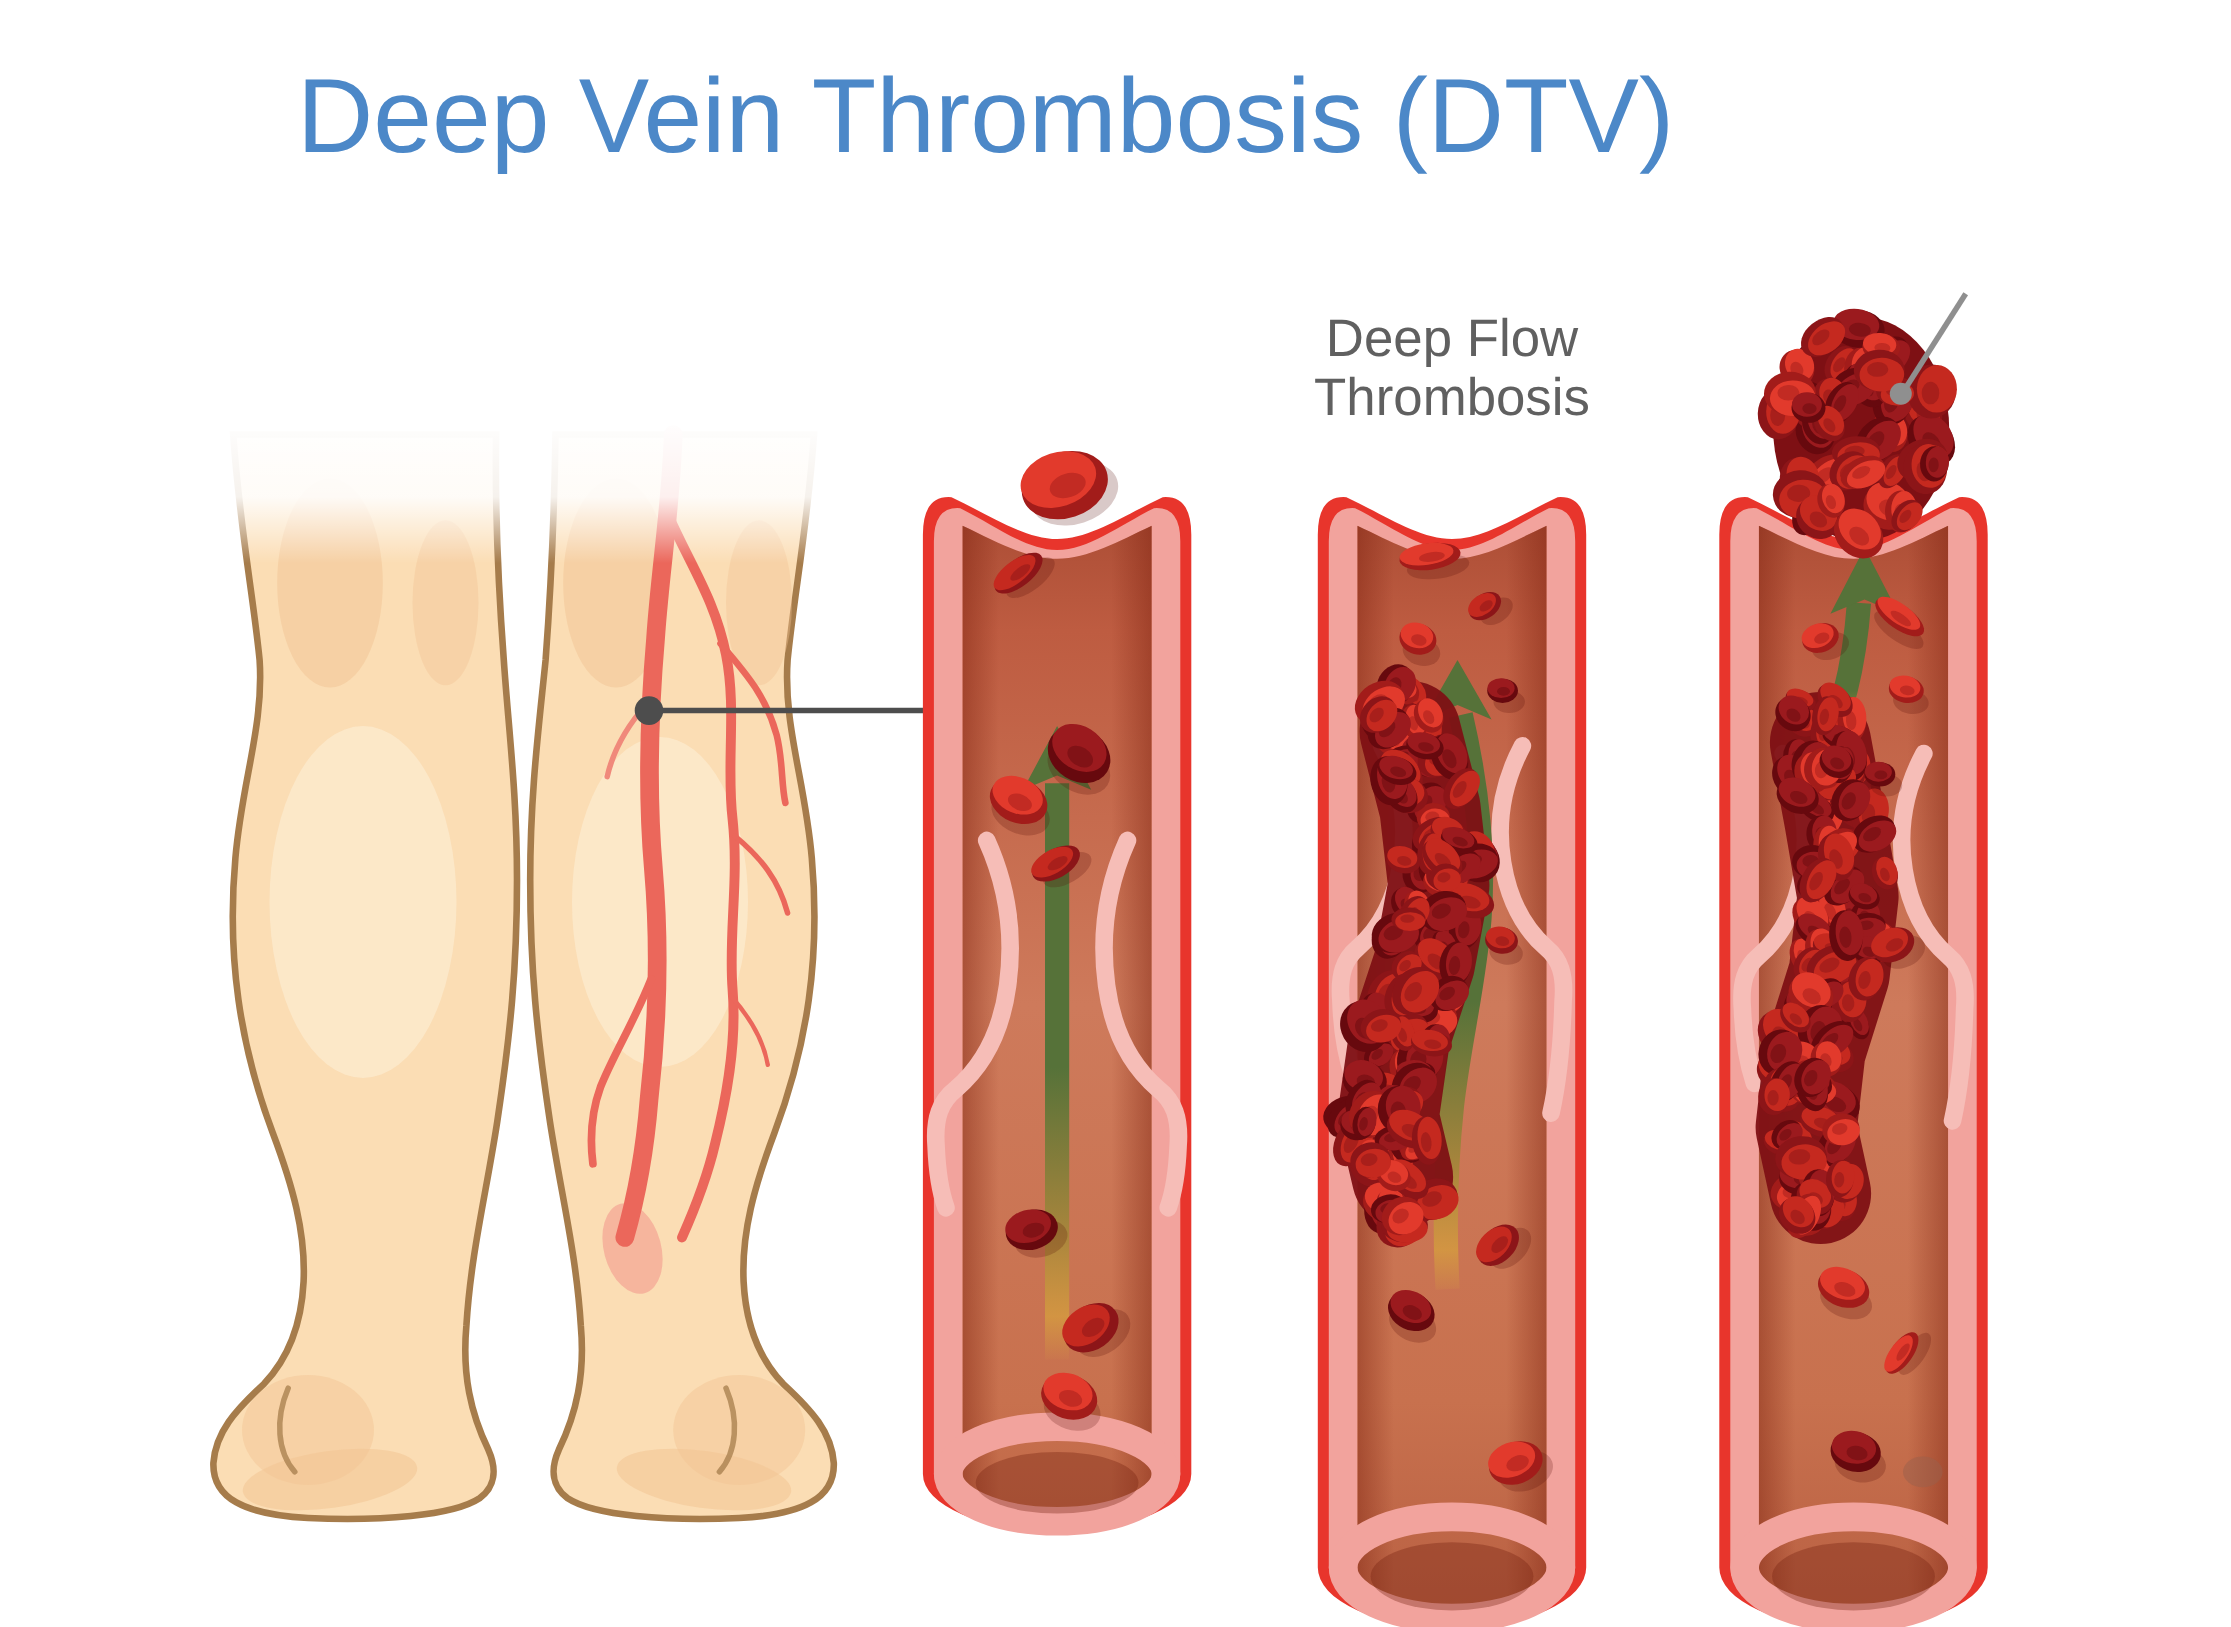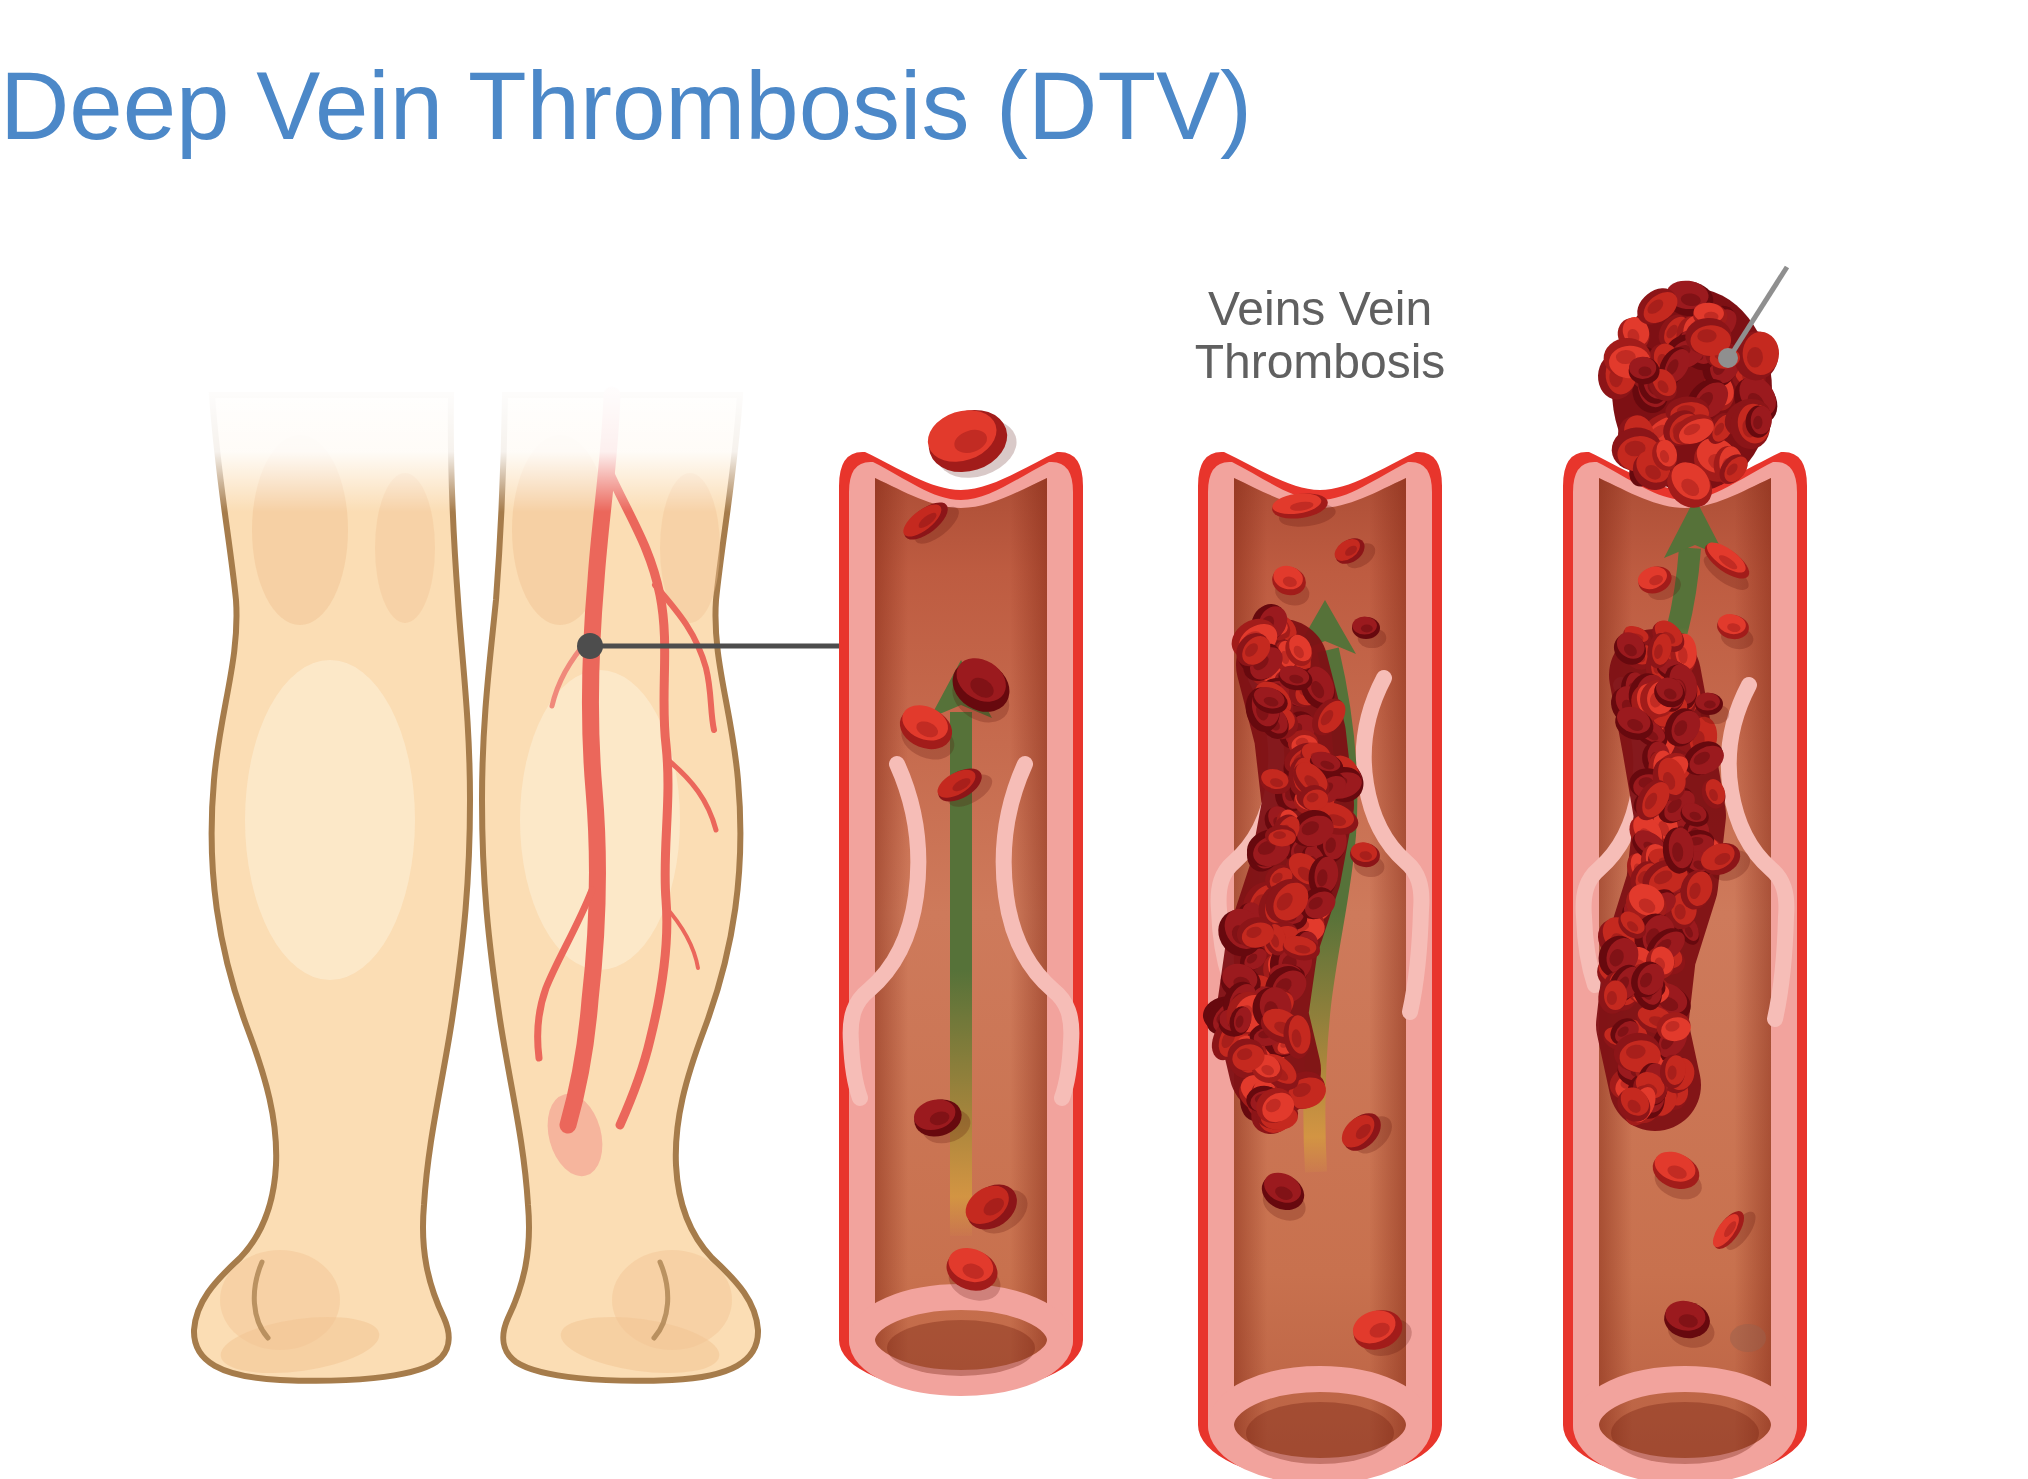--- a/index.html
+++ b/index.html
@@ -1,36 +1,36 @@
 <!DOCTYPE html>
 <html style="--title: #4C88C8; --label: #606060; --skin: #FBDDB4; --skin_shade: #F2C493; --skin_highlight: #FEF0D8; --outline: #A67C4B; --leg_vein: #EB675B; --leg_vein_light: #F0897B; --ankle_blush: #F2948A; --vein_outer: #E8352C; --vein_lining: #F2A39D; --valve: #F6BDB7; --interior_top: #A84A33; --interior_upper: #BE5C41; --interior_mid: #CE7A5B; --interior_lower: #C8714E; --interior_bottom: #B85F42; --side_shade: rgba(122,30,12,0.45); --rim_shadow: rgba(116,32,14,0.35); --arrow_green: #567239; --arrow_orange: #D49A40; --connector: #4D4D4D; --pointer: #8F8F8F; --clot_backdrop: #7E1014; --cell_bright_hi: #E23A2C; --cell_bright_lo: #A21C1A; --cell_mid_hi: #C5291F; --cell_mid_lo: #8C1518; --cell_dark_hi: #9B1A1E; --cell_dark_lo: #67090E;"><head>
 <meta charset="utf-8">
 <style>
   html,body{margin:0;padding:0;background:#ffffff;}
   .stage{position:relative;width:2028px;height:1479px;background:#fff;overflow:hidden;
          font-family:"Liberation Sans","DejaVu Sans",sans-serif;}
-  .title{position:absolute;left:0;top:56px;width:1792px;
+  .title{position:absolute;left:0;top:56px;width:1792px;text-align:center;
          font-size:96px;line-height:1.05;color:var(--title,#4C88C8);}
   .lbl{position:absolute;color:var(--label,#606060);font-size:48px;line-height:53px;text-align:center;}
   #leg-label{left:149px;top:317px;width:600px;}
   #normal-label{left:813px;top:282px;width:300px;}
   #dvt-label{left:1170px;top:282px;width:300px;}
   #embolus-label{left:1575px;top:214px;width:300px;}
   svg{position:absolute;left:0;top:0;}
 </style>
 </head>
 <body>
 
 <div class="stage">
   <div class="title">Deep Vein Thrombosis (DTV)</div>
 
 
 
   <div class="lbl" id="dvt-label">
-    <div>Veins Vein</div>
+    <div>Deep Flow</div>
     <div>Thrombosis</div>
   </div>
 
 
   <svg id="art" width="2028" height="1479" viewBox="0 0 2028 1479">
       <defs>
         <linearGradient id="gBody" gradientUnits="userSpaceOnUse" x1="0" y1="450" x2="0" y2="1480">
           <stop offset="0" stop-color="#A84A33" stop-opacity="1"></stop>
           <stop offset="0.12" stop-color="#BE5C41" stop-opacity="1"></stop>
           <stop offset="0.45" stop-color="#CE7A5B" stop-opacity="1"></stop>

